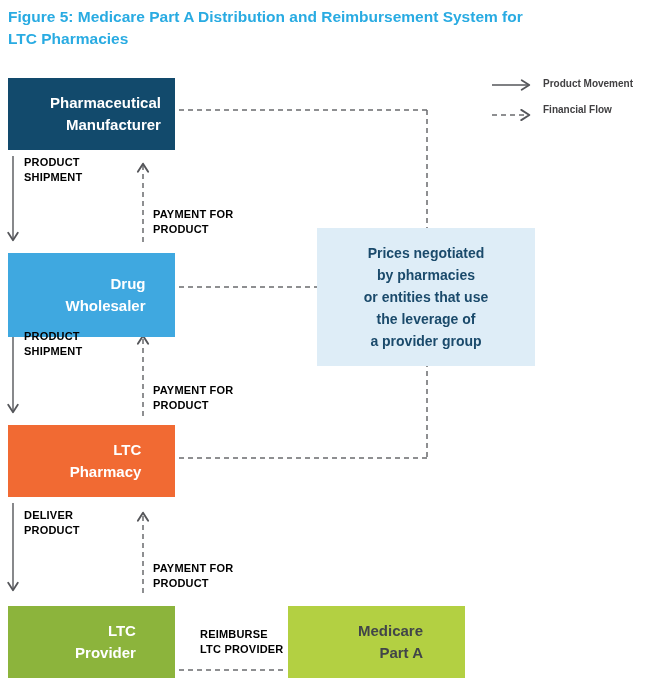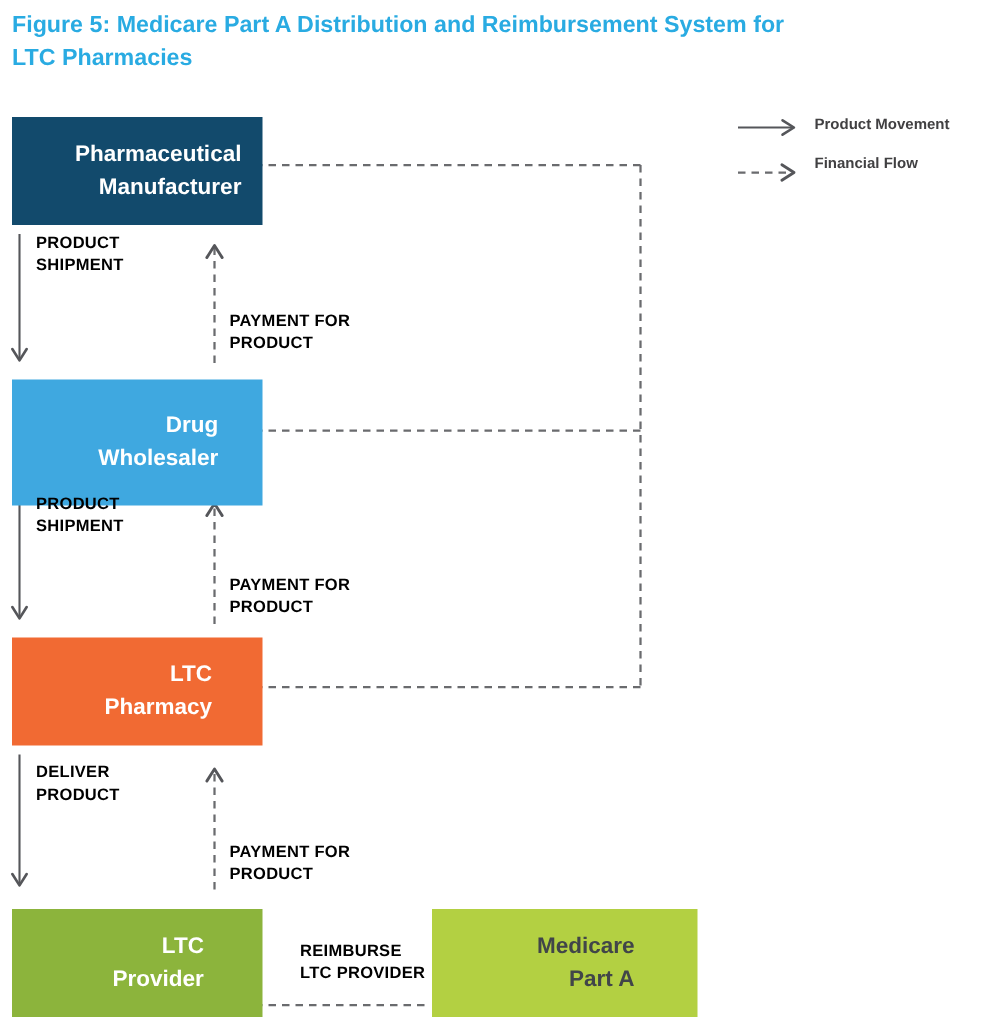--- a/index.html
+++ b/index.html
@@ -98,20 +98,25 @@
 Manufacturer</div>
   <div id="node-wholesaler" class="node prelines" style="background: rgb(63, 168, 224);">Drug
 Wholesaler</div>
   <div id="node-pharmacy" class="node prelines" style="background: rgb(241, 106, 51);">LTC
 Pharmacy</div>
   <div id="node-provider" class="node prelines" style="background: rgb(140, 180, 60);">LTC
 Provider</div>
   <div id="node-medicare" class="node prelines" style="background: rgb(179, 208, 66);">Medicare
 Part A</div>
 
+  <div id="annotation" class="prelines" style="background: rgb(222, 237, 247);">Prices negotiated
+by pharmacies
+or entities that use
+the leverage of
+a provider group</div>
 
   <div id="lbl-ship1" class="flow-label prelines">PRODUCT
 SHIPMENT</div>
   <div id="lbl-pay1" class="flow-label prelines">PAYMENT FOR
 PRODUCT</div>
   <div id="lbl-ship2" class="flow-label prelines">PRODUCT
 SHIPMENT</div>
   <div id="lbl-pay2" class="flow-label prelines">PAYMENT FOR
 PRODUCT</div>
   <div id="lbl-deliver" class="flow-label prelines">DELIVER

